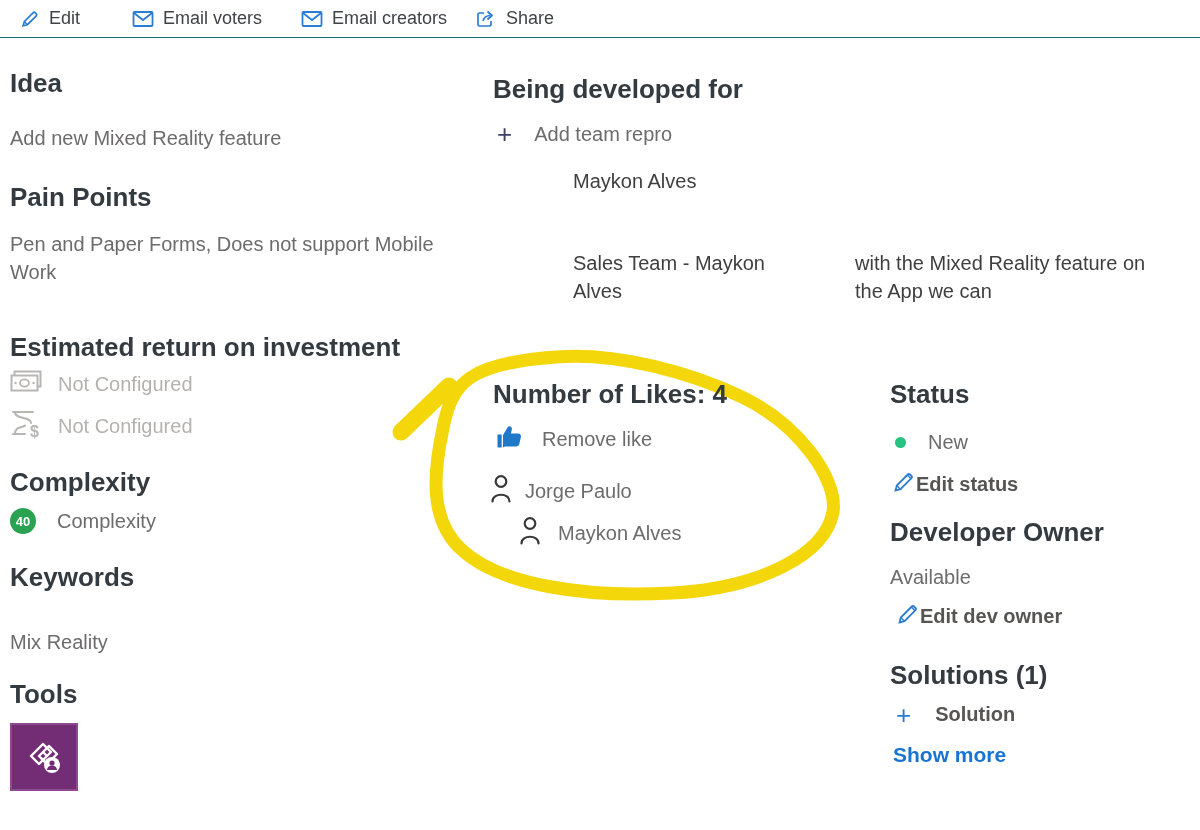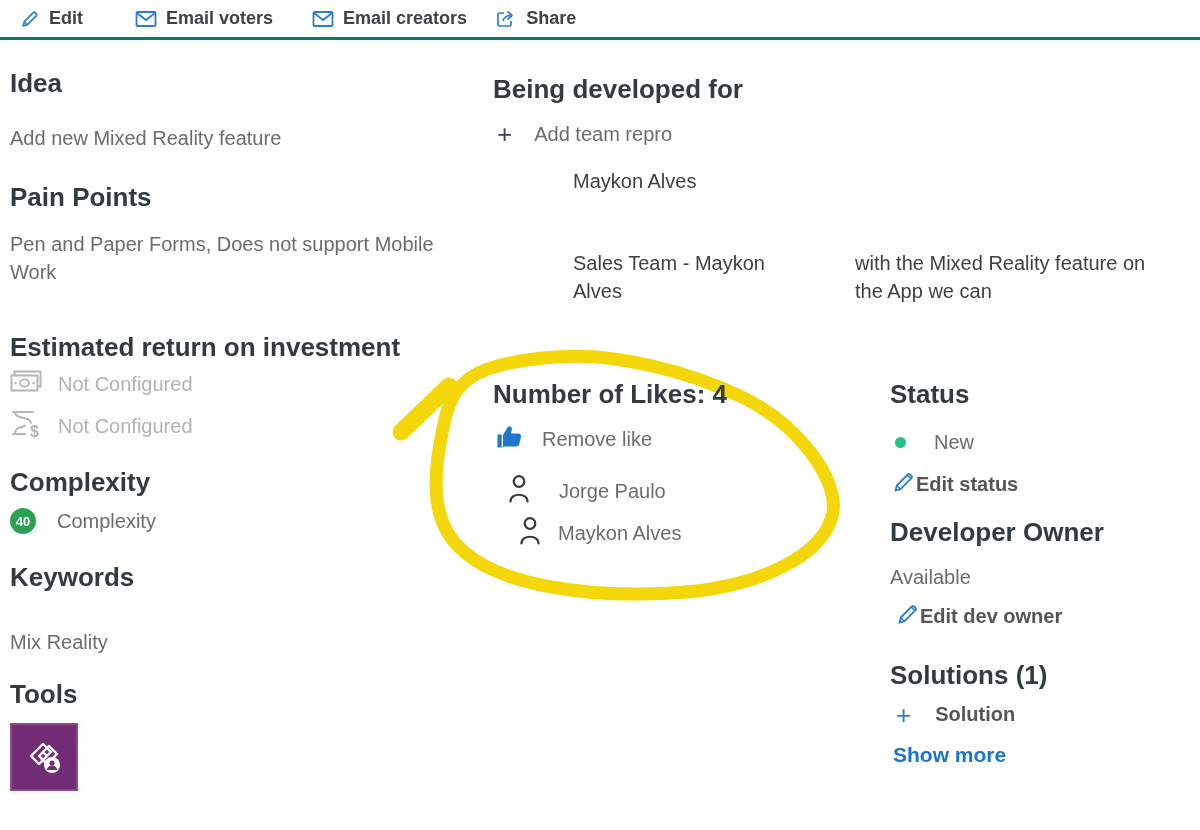--- a/index.html
+++ b/index.html
@@ -1,20 +1,20 @@
 <!DOCTYPE html>
 <html><head>
 <meta charset="utf-8">
 <style>
   html,body{margin:0;padding:0;background:#ffffff;}
   #page{position:relative;width:1200px;height:830px;background:#ffffff;overflow:hidden;
         font-family:"Liberation Sans",sans-serif;color:#404040;}
   
-  #toolbar{position:absolute;left:0;top:0;width:1200px;height:37px;border-bottom:3px solid #0f766e;
-           display:flex;align-items:center;gap:0;z-index:2;background:#fff;font-weight:bold;}
+  #toolbar{position:absolute;left:0;top:0;width:1200px;height:37px;border-bottom:1px solid #0f766e;
+           display:flex;align-items:center;gap:0;z-index:2;background:#fff;}
   .tb-item{display:flex;align-items:center;gap:9px;font-size:18px;color:#3f4347;cursor:pointer;}
   .tb-item svg{display:block;}
   
   .abs{position:absolute;z-index:1;}
   .h{font-size:26px;font-weight:700;color:#333a40;letter-spacing:0;}
   .body{font-size:20px;color:#6d6b6b;line-height:28px;}
   .dark{font-size:20px;color:#3f3f3f;line-height:28px;}
   .light{font-size:20px;color:#b4b2ae;}
   .action{font-size:20px;font-weight:700;color:#575553;}
   .link{font-size:21px;font-weight:700;color:#1873d3;cursor:pointer;}
@@ -146,41 +146,41 @@
   <div class="abs h" style="left:493px;top:379px">Number of Likes: 4</div>
   <div class="abs row" style="left:496px;top:424px;gap:18px">
     <span>
       <svg width="28" height="26" viewBox="0 0 28 26">
           <path d="M1.5 10.5h4.2v13H1.5z" fill="#1e79cb"></path>
           <path d="M7 23.5V11l4.6-7.6c.5-.9 1.6-1.3 2.6-1 1.2.3 1.9 1.5 1.7 2.7l-.9 4.4h7.2c1.8 0 3.1 1.7 2.7 3.4l-1.6 7.2c-.3 1.3-1.5 2.3-2.8 2.3H9z" fill="#1e79cb"></path>
         </svg>
     </span>
     <span class="body">Remove like</span>
   </div>
-  <div class="abs row" style="left:507px;top:474px;gap:28px">
+  <div class="abs row" style="left:489px;top:474px;gap:12px">
     <span>
       <svg width="24" height="30" viewBox="0 0 24 30">
           <circle cx="12" cy="7.5" r="5.3" fill="none" stroke="#383838" stroke-width="2.2"></circle>
           <path d="M3.5 27.5C3.5 18.5 20.5 18.5 20.5 27.5" fill="none" stroke="#383838" stroke-width="2.2" stroke-linecap="round"></path>
         </svg>
     </span>
     <span class="body">Jorge Paulo</span>
   </div>
   <div class="abs row" style="left:518px;top:516px;gap:16px">
     <span>
       <svg width="24" height="30" viewBox="0 0 24 30">
           <circle cx="12" cy="7.5" r="5.3" fill="none" stroke="#383838" stroke-width="2.2"></circle>
           <path d="M3.5 27.5C3.5 18.5 20.5 18.5 20.5 27.5" fill="none" stroke="#383838" stroke-width="2.2" stroke-linecap="round"></path>
         </svg>
     </span>
     <span class="body">Maykon Alves</span>
   </div>
 
   <div class="abs h" style="left:890px;top:379px">Status</div>
-  <div class="abs row" style="left:895px;top:428px;gap:28px">
+  <div class="abs row" style="left:895px;top:428px;gap:22px">
     <span class="dot"></span>
     <span class="body">New</span>
   </div>
   <div class="abs row" style="left:892px;top:470px;">
     <span>
       <svg width="24" height="24" viewBox="0 0 24 24">
           <path d="M3.5 20.5l1.3-5 11-11c.6-.6 1.6-.6 2.2 0l1.5 1.5c.6.6.6 1.6 0 2.2l-11 11-5 1.3z" fill="none" stroke="#2b7cd3" stroke-width="1.8"></path>
           <path d="M5 15.8l3.4 3.4M15 4.8l3.8 3.8" stroke="#2b7cd3" stroke-width="1.4"></path>
         </svg>
     </span>

